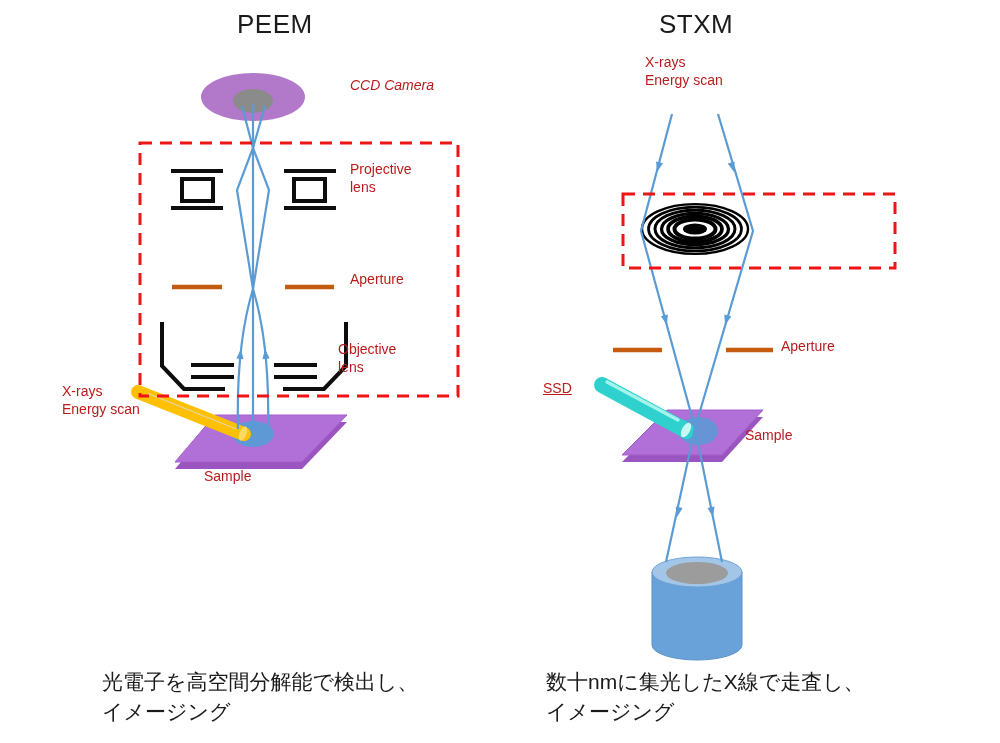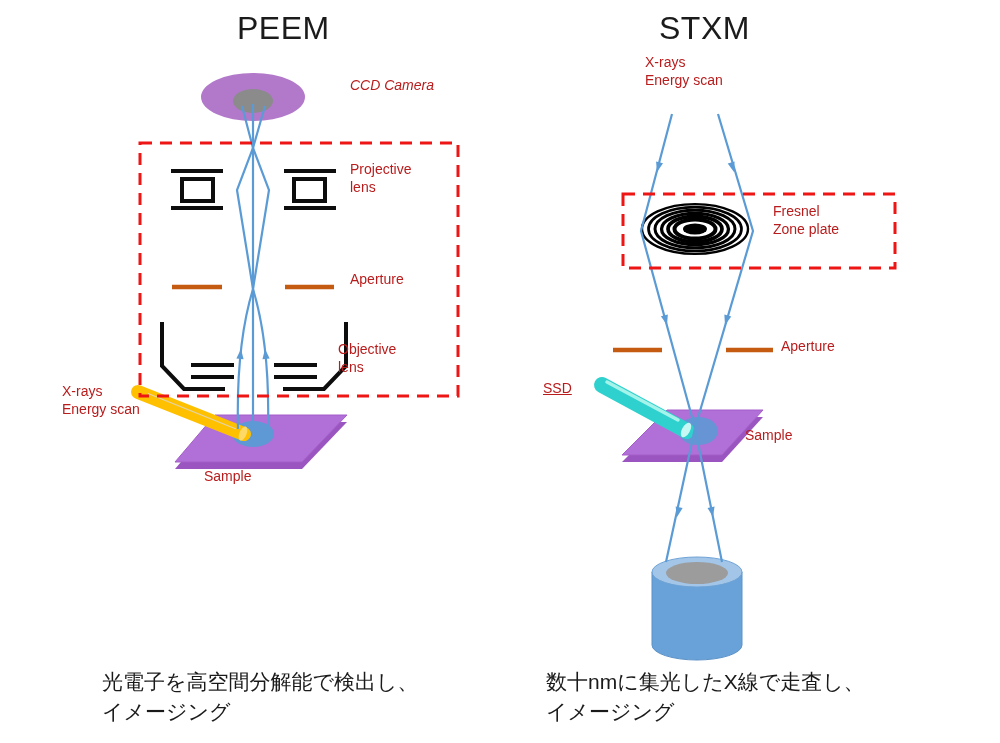--- a/index.html
+++ b/index.html
@@ -1,20 +1,20 @@
 <!DOCTYPE html>
 <html><head>
 <meta charset="utf-8">
 <style>
   html,body{margin:0;padding:0;background:#ffffff;}
   #canvas{position:relative;width:1000px;height:743px;background:#ffffff;overflow:hidden;
           font-family:"Liberation Sans","DejaVu Sans",sans-serif;}
   #diagram-svg{position:absolute;left:0;top:0;}
   .lbl{position:absolute;font-size:14px;line-height:1.26;color:#b91c1c;white-space:nowrap;}
-  .title{font-size:32px;color:#1b1b1b;letter-spacing:.5px;}
+  .title{font-size:26px;color:#1b1b1b;letter-spacing:.5px;}
   .caption{font-size:21px;line-height:1.45;color:#1a1a1a;}
 </style>
 </head>
 <body>
 
 <div id="canvas">
 
   <svg id="diagram-svg" width="1000" height="743" viewBox="0 0 1000 743">
 
     <g>
@@ -159,24 +159,20 @@
     <div>イメージング</div>
   </div>
 
   <div class="lbl title" style="left:659px;top:8px;">STXM</div>
 
   <div class="lbl" style="left:645px;top:54px;">
     <div>X-rays</div>
     <div>Energy scan</div>
   </div>
 
-  <div class="lbl" style="left:773px;top:203px;">
-    <div>Fresnel</div>
-    <div>Zone plate</div>
-  </div>
 
   <div class="lbl" style="left:781px;top:338px;">Aperture</div>
 
   <div class="lbl" style="left:543px;top:380px;text-decoration:underline;">SSD</div>
 
   <div class="lbl" style="left:745px;top:427px;">Sample</div>
 
 
   <div class="lbl caption" style="left:546px;top:667px;">
     <div>数十nmに集光したX線で走査し、</div>

